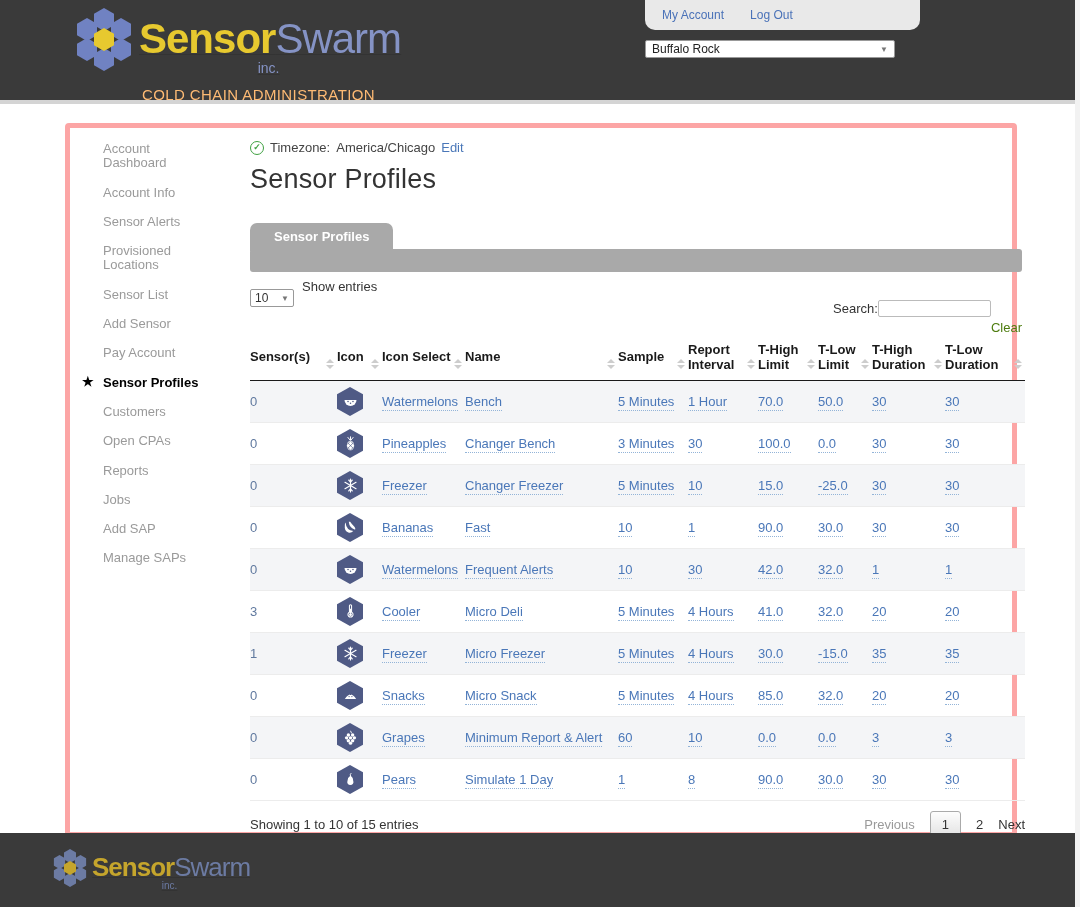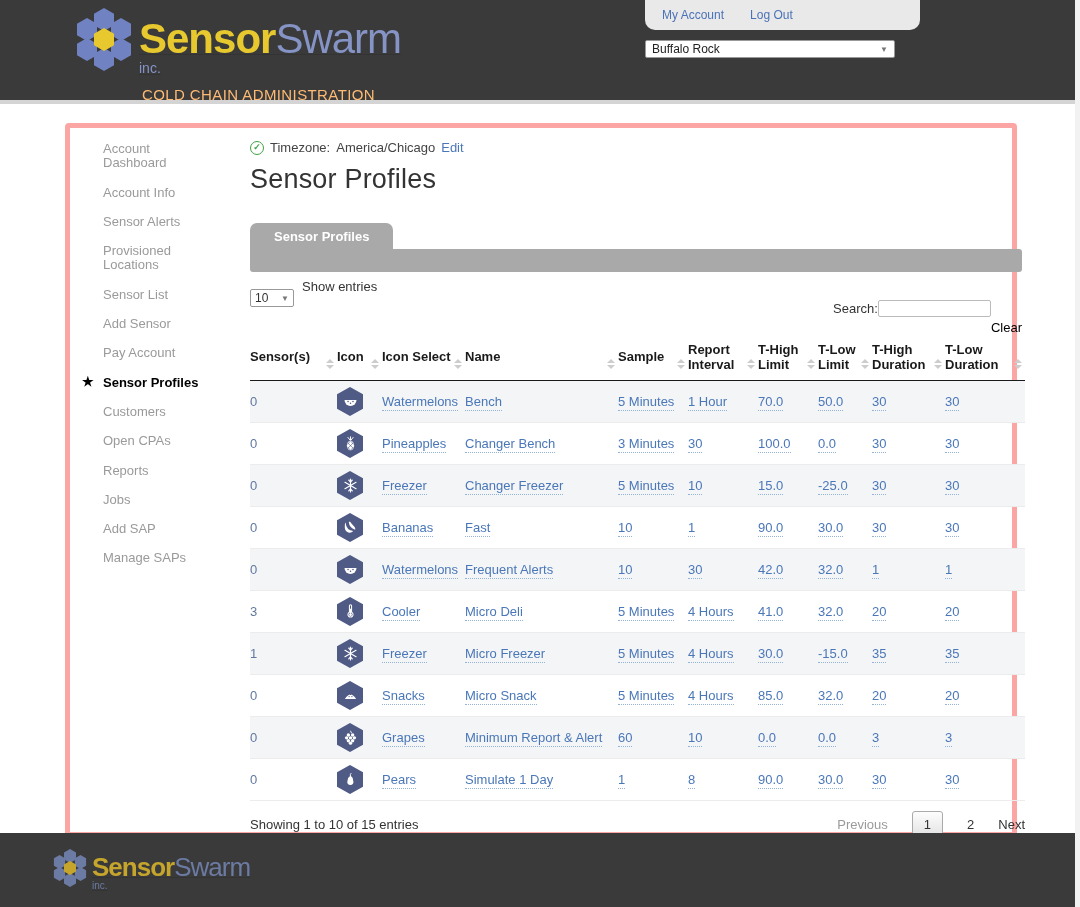--- a/index.html
+++ b/index.html
@@ -24,21 +24,21 @@
   .hexflower .p1 { transform:translate(0,-20px); }
   .hexflower .p2 { transform:translate(17px,-10px); }
   .hexflower .p3 { transform:translate(17px,10px); }
   .hexflower .p4 { transform:translate(0,20px); }
   .hexflower .p5 { transform:translate(-17px,10px); }
   .hexflower .p6 { transform:translate(-17px,-10px); }
 
   .logo-text { margin-left:6px; line-height:1; padding-top:8px;text-decoration:underline; }
   .logo-primary { font-size:42px; font-weight:bold; color:#e7c92f; letter-spacing:-1px; }
   .logo-secondary { font-size:42px; color:#8593c5; letter-spacing:-1px; }
-  .logo-inc { text-align:left; color:#8593c5; font-size:14px; margin-top:1px; padding-right:3px; }
+  .logo-inc { text-align:center; color:#8593c5; font-size:14px; margin-top:1px; padding-right:3px; }
 
   .subtitle { position:absolute; left:142px; top:86px; color:#fdba74; font-size:15px; letter-spacing:0.4px; }
 
   .account-panel { position:absolute; left:645px; top:0; width:275px; height:30px; background:#e9e9e9;
     border-radius:0 0 10px 10px; display:flex; align-items:center; gap:26px; padding-left:17px; }
   .account-panel a { color:#4a72b8; font-size:12px; text-decoration:none; }
 
   .org-select { position:absolute; left:645px; top:40px; width:250px; height:18px; background:#fff;
     border:1px solid #999; border-radius:2px; font-size:12px; color:#222; display:flex;
     align-items:center; justify-content:space-between; padding:0 6px; cursor:pointer; }
@@ -72,41 +72,41 @@
   .tab-bar { height:23px; background:#a9a9a9; border-radius:3px; }
 
   .controls { display:flex; justify-content:space-between; margin:7px 0 4px; font-size:13px; color:#333; }
   .left-controls { display:flex; align-items:flex-start; gap:8px; }
   .page-size { margin-top:10px; display:inline-flex; align-items:center; justify-content:space-between;
     width:44px; height:18px; border:1px solid #999; border-radius:2px; padding:0 4px; font-size:12px;
     background:#fff; cursor:pointer; }
   .page-size .caret { color:#777; font-size:8px; }
   .search-group { display:flex; align-items:center; margin-top:2px; }
   .search-group input { width:113px; height:17px; border:1px solid #bbb; border-radius:2px; font-size:12px; padding:0 4px; }
-  .clear-link { color:#000000; font-size:13px; text-decoration:none;margin-top:39px; }
+  .clear-link { color:#4d7c0f; font-size:13px; text-decoration:none;margin-top:39px; }
 
   
   table.profiles { width:775px; border-collapse:collapse; table-layout:fixed; font-size:13px; margin-top:2px; }
   thead th { text-align:left; color:#1a1a1a; font-weight:bold; padding:4px 12px 7px 0; vertical-align:middle;
     border-bottom:1px solid #1a1a1a; position:relative; height:36px; line-height:1.15; cursor:pointer; }
   .sort { position:absolute; right:3px; bottom:11px; display:flex; flex-direction:column; gap:2px; }
   .sort i { display:block; width:0; height:0; border-left:4px solid transparent; border-right:4px solid transparent; }
   .sort i.up { border-bottom:4px solid #cdcdcd; }
   .sort i.dn { border-top:4px solid #cdcdcd; }
 
   tbody td { padding:0 4px 0 0; height:42px; border-bottom:1px solid #ececec; color:#60799f; }
   tbody tr:nth-child(odd) { background:#f4f5f7; }
   a.cell-link { color:#4a77b8; text-decoration:none; border-bottom:1px dotted #93b4d8; padding-bottom:1px; }
 
   .hexicon { width:26px; height:29px; background:#4f5a85; display:flex; align-items:center; justify-content:center;
     clip-path:polygon(50% 0,100% 25%,100% 75%,50% 100%,0 75%,0 25%); }
 
   .table-footer { display:flex; justify-content:space-between; align-items:center; width:775px; margin-top:10px;
     font-size:13px; color:#333; }
-  .pagination { display:flex; align-items:center; gap:24px; }
+  .pagination { display:flex; align-items:center; gap:15px; }
   .page-prev { color:#9a9a9a; cursor:default; }
   .page-num { color:#333; cursor:pointer; }
   .page-num.current { border:1px solid #aaa; border-radius:3px; background:linear-gradient(#fdfdfd,#e2e2e2); padding:5px 11px; }
   .page-next { color:#333; cursor:pointer; }
 
   .add-link { display:inline-block; margin-top:13px; color:#737373; font-size:13px; text-decoration:none; }
 
   .next-title { font-size:27px; font-weight:bold; color:#333; margin:11px 0 0; letter-spacing:0.2px; }
 
   

